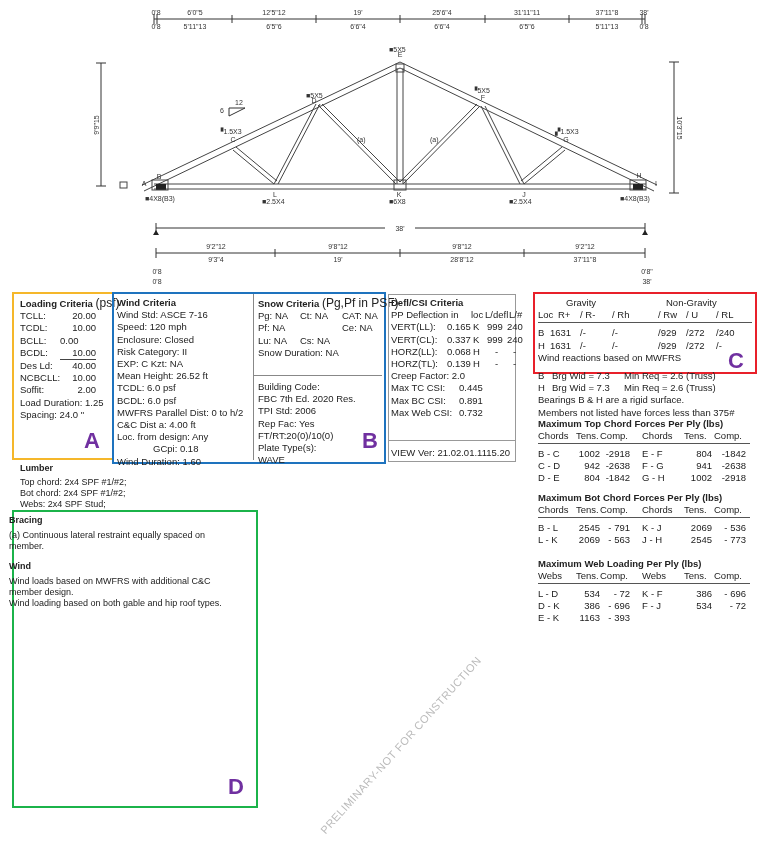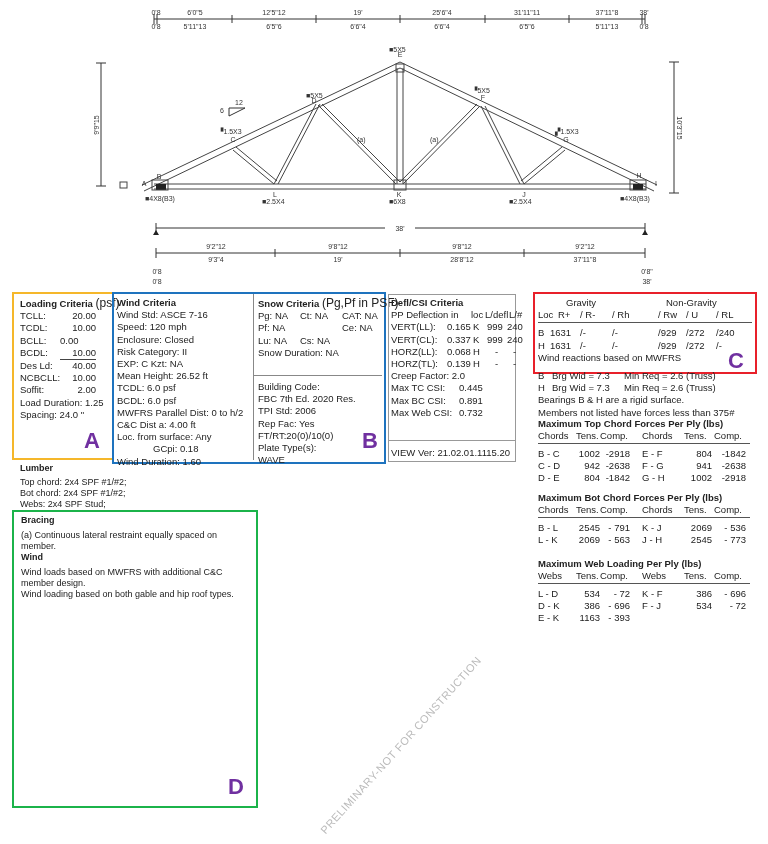--- a/index.html
+++ b/index.html
@@ -214,21 +214,21 @@
   <div>Wind Std:   ASCE 7-16</div>
   <div>Speed:  120 mph</div>
   <div>Enclosure: Closed</div>
   <div>Risk Category: II</div>
   <div>EXP: C    Kzt: NA</div>
   <div>Mean Height: 26.52 ft</div>
   <div>TCDL: 6.0 psf</div>
   <div>BCDL: 6.0 psf</div>
   <div>MWFRS Parallel Dist: 0 to h/2</div>
   <div>C&amp;C Dist a: 4.00 ft</div>
-  <div>Loc. from surface: Any</div>
+  <div>Loc. from design: Any</div>
   <div style="padding-left:36px">GCpi: 0.18</div>
   <div>Wind Duration: 1.60</div>
 </div>
 <div class="abs t" style="left:258px;top:297px;width:120px;">
   <div><span class="b">Snow Criteria</span> <span class="small">(Pg,Pf in PSF)</span></div>
   <div class="row">
       <span style="width:42px">Pg: NA</span>
       <span style="width:42px">Ct: NA</span>
       <span>CAT: NA</span>
     </div>
@@ -485,22 +485,22 @@
 </div>
 
 <div class="abs" style="left:20px;top:463px;font-size:9px;line-height:11px;">
   <div class="b" style="margin-bottom:3px">Lumber</div>
   <div>Top chord: 2x4 SPF #1/#2;</div>
   <div>Bot chord: 2x4 SPF #1/#2;</div>
   <div>Webs: 2x4 SPF Stud;</div>
 </div>
 
 <div class="abs boxD" style="left:12px;top:510px;width:242px;height:294px;"></div>
-<div class="abs" style="left:21px;top:515px;width:228px;font-size:9px;line-height:11px;">
+<div class="abs" style="left:9px;top:515px;width:228px;font-size:9px;line-height:11px;">
   <div class="b" style="margin-bottom:4px">Bracing</div>
   <div>(a) Continuous lateral restraint equally spaced on member.</div>
-  <div class="b" style="margin-bottom:4px">Wind</div>
+  <div class="b" style="margin-top:9px;margin-bottom:4px">Wind</div>
   <div>Wind loads based on MWFRS with additional C&amp;C member design.</div>
   <div style="">Wind loading based on both gable and hip roof types.</div>
 </div>
 <div class="letter" style="left:228px;top:776px;">D</div>
 
 <div class="watermark" style="left:318px;top:828px;">PRELIMINARY-NOT FOR CONSTRUCTION</div>
 
 </body></html>

